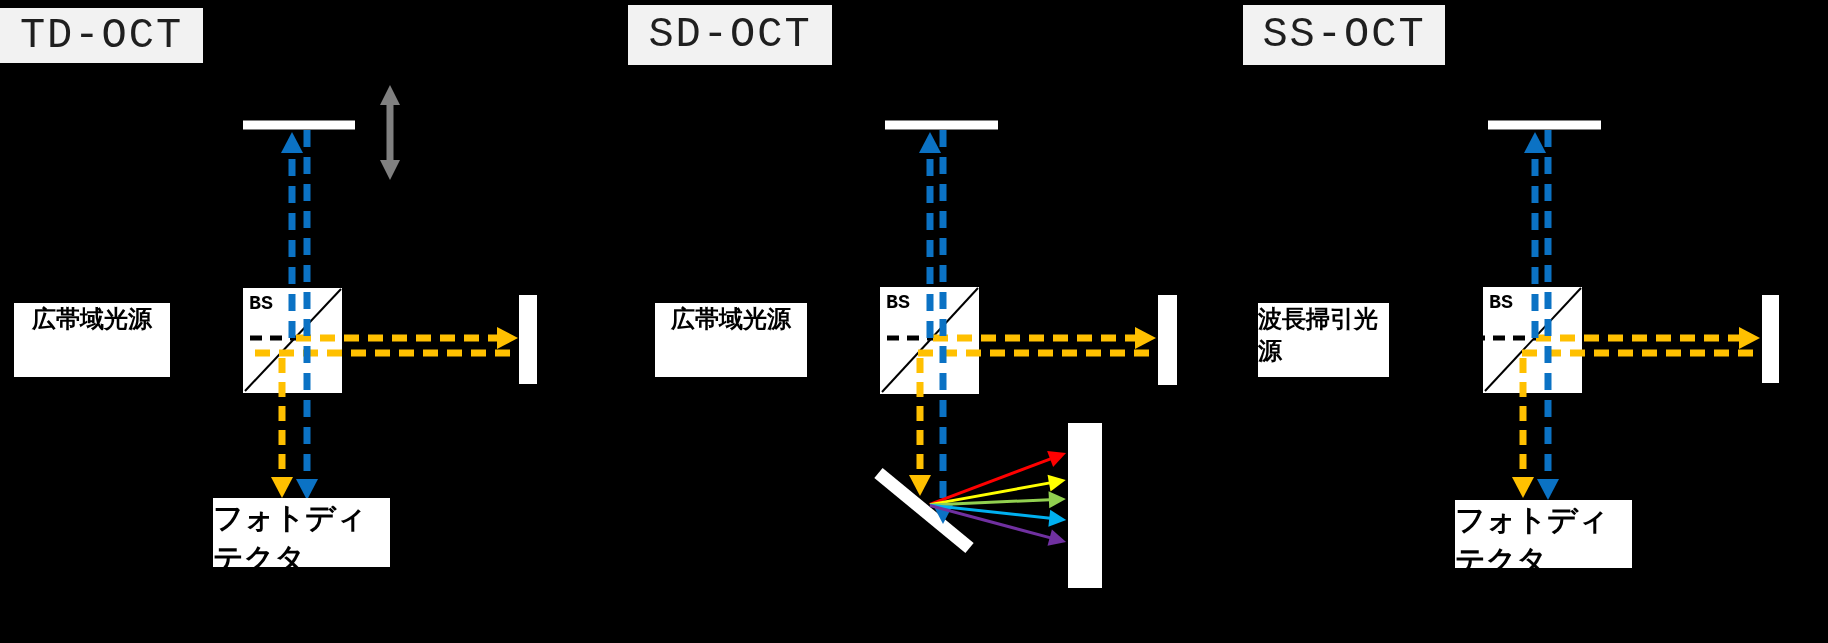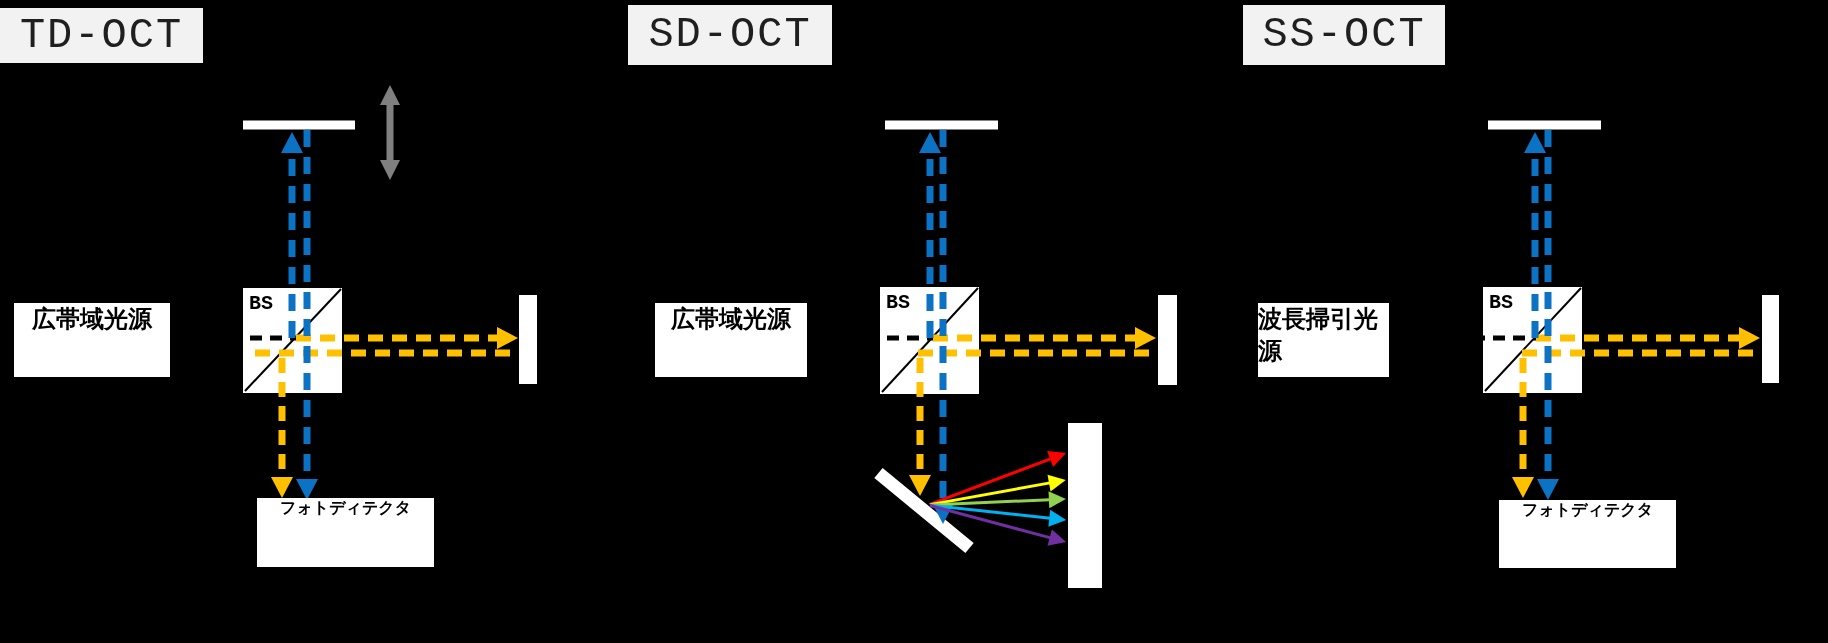--- a/index.html
+++ b/index.html
@@ -12,21 +12,21 @@
     position:absolute;background:#F2F2F2;color:#1F1F1F;
     display:flex;align-items:center;justify-content:center;
     font-size:42px;font-weight:400;letter-spacing:2px;
   }
   .label-box{
     position:absolute;background:#FFFFFF;color:#000;
     display:flex;justify-content:center;
     font-weight:bold;
   }
   .source-box{font-size:24px;}
-  .detector-box{font-size:16px;margin-left:44px;}
+  .detector-box{font-size:30px;}
   .bs-label{position:absolute;color:#000;font-weight:bold;font-size:20px;line-height:1;}
   .dash-blue{stroke-width:7;stroke-dasharray:17 10;fill:none;}
   .dash-yellow{stroke-width:7;stroke-dasharray:15 9;fill:none;}
   .dash-black{stroke-width:5;stroke-dasharray:12 8;fill:none;}
   .spec-line{stroke-width:3;fill:none;}
   .bs-diag{stroke:#000;stroke-width:2;}
 </style>
 </head>
 <body>
 

